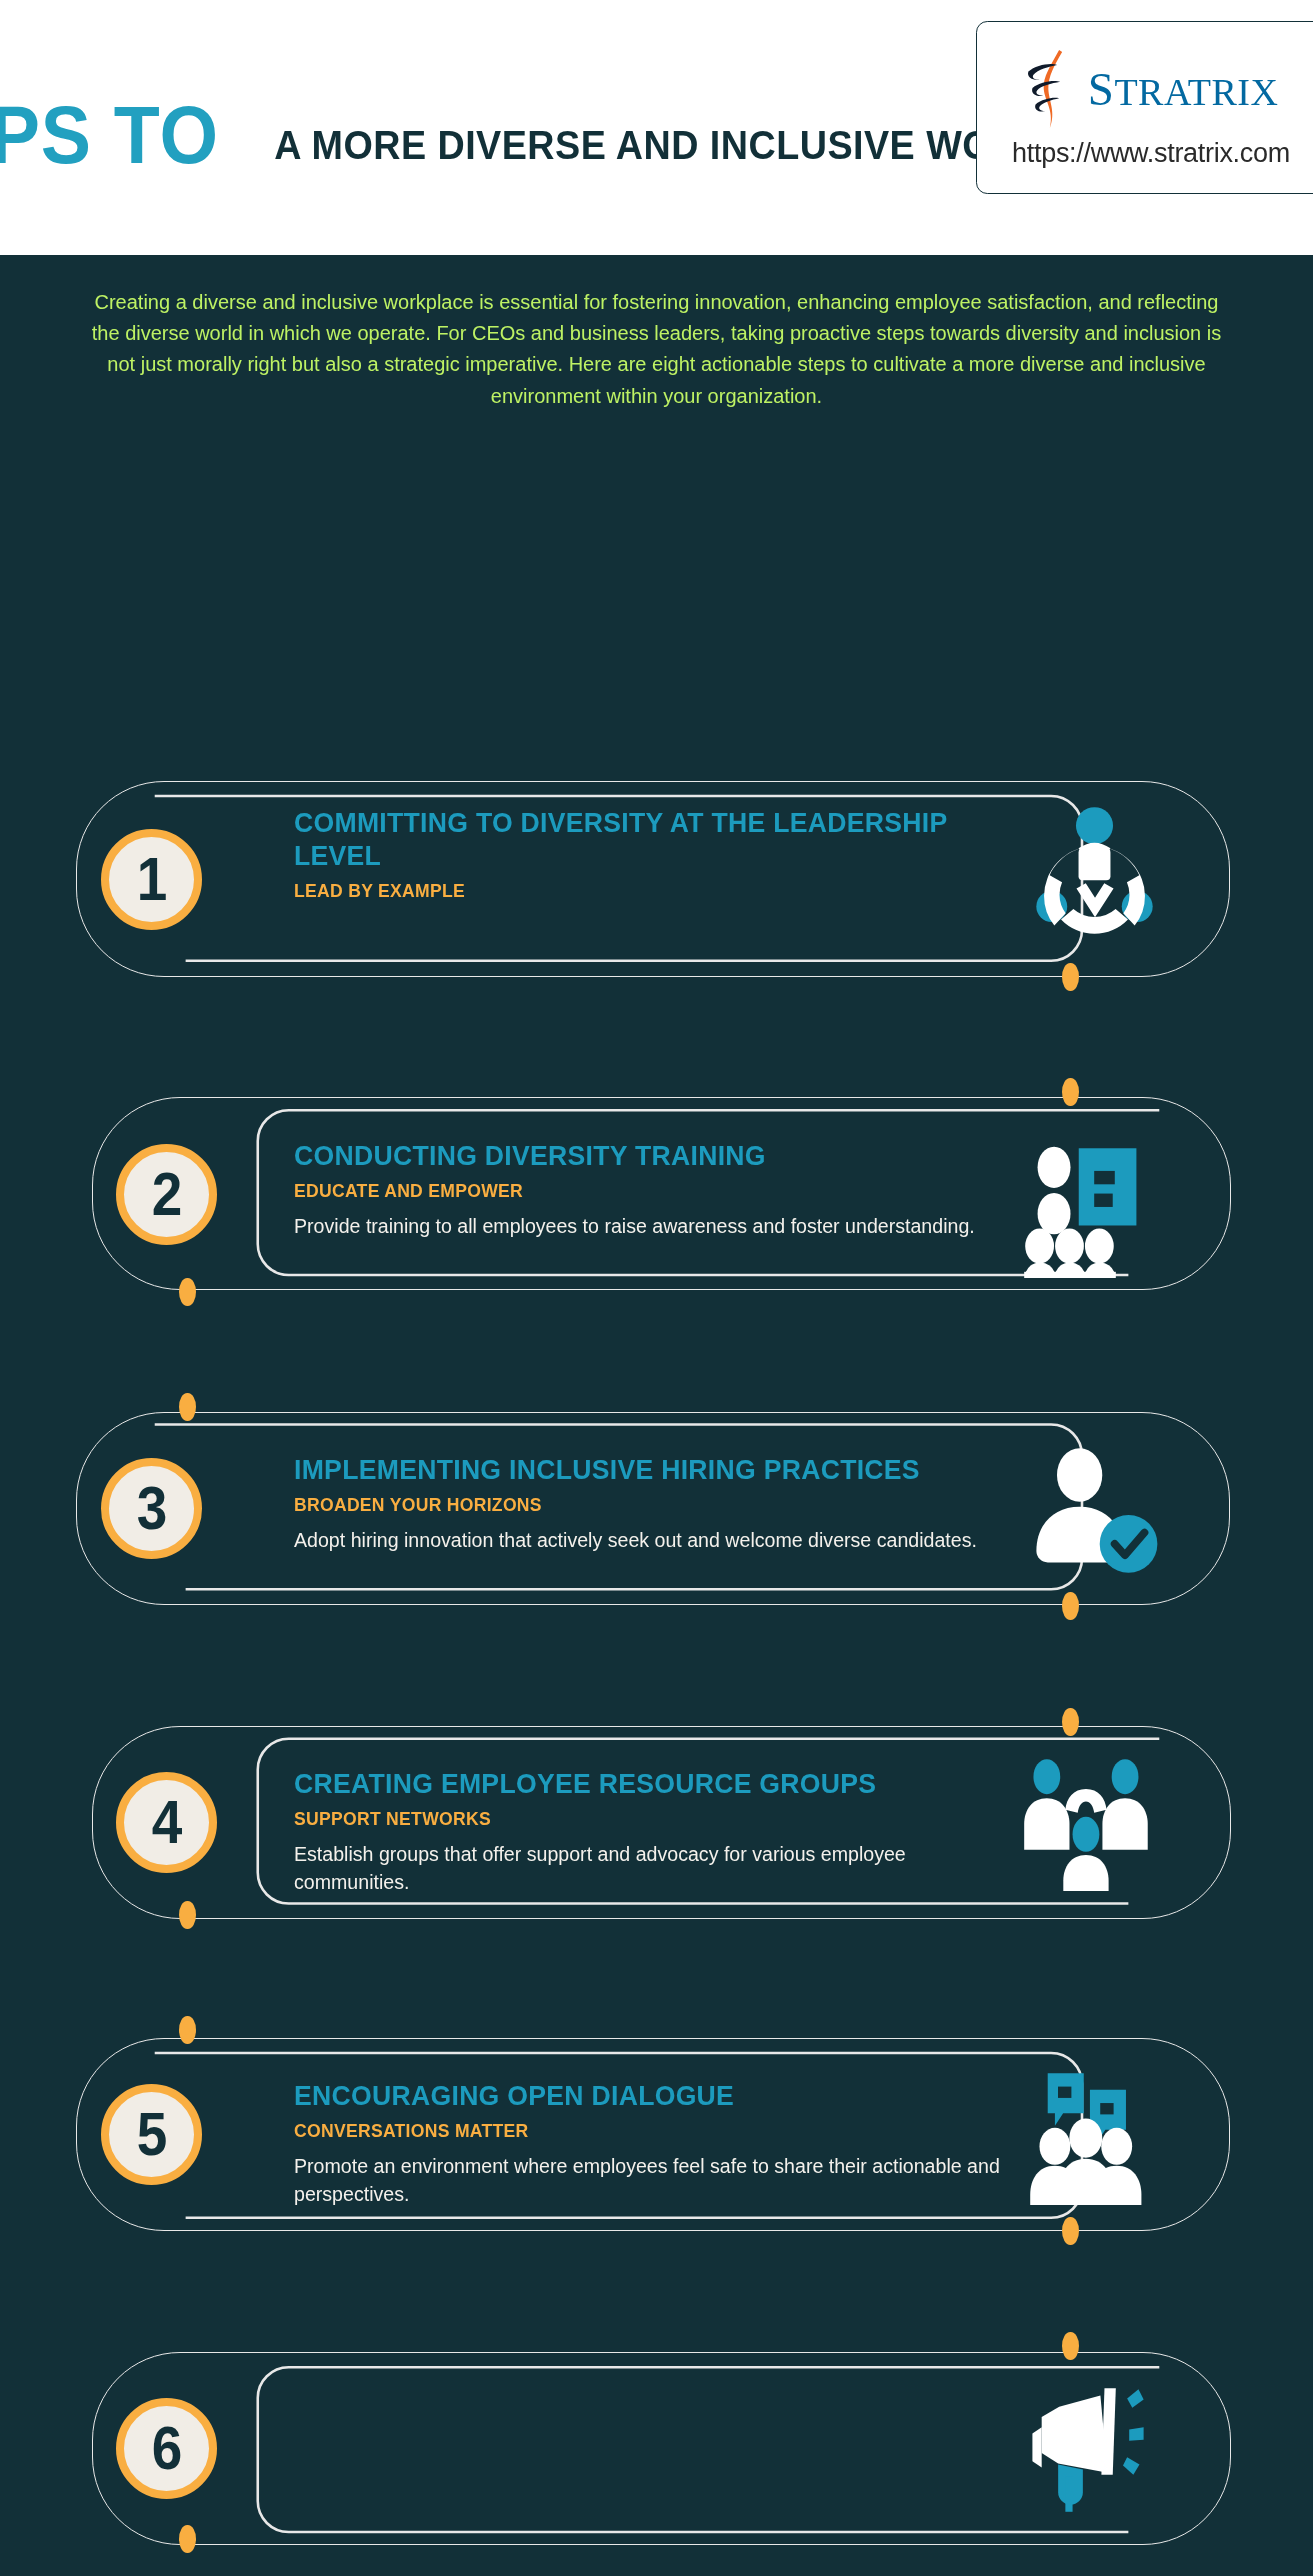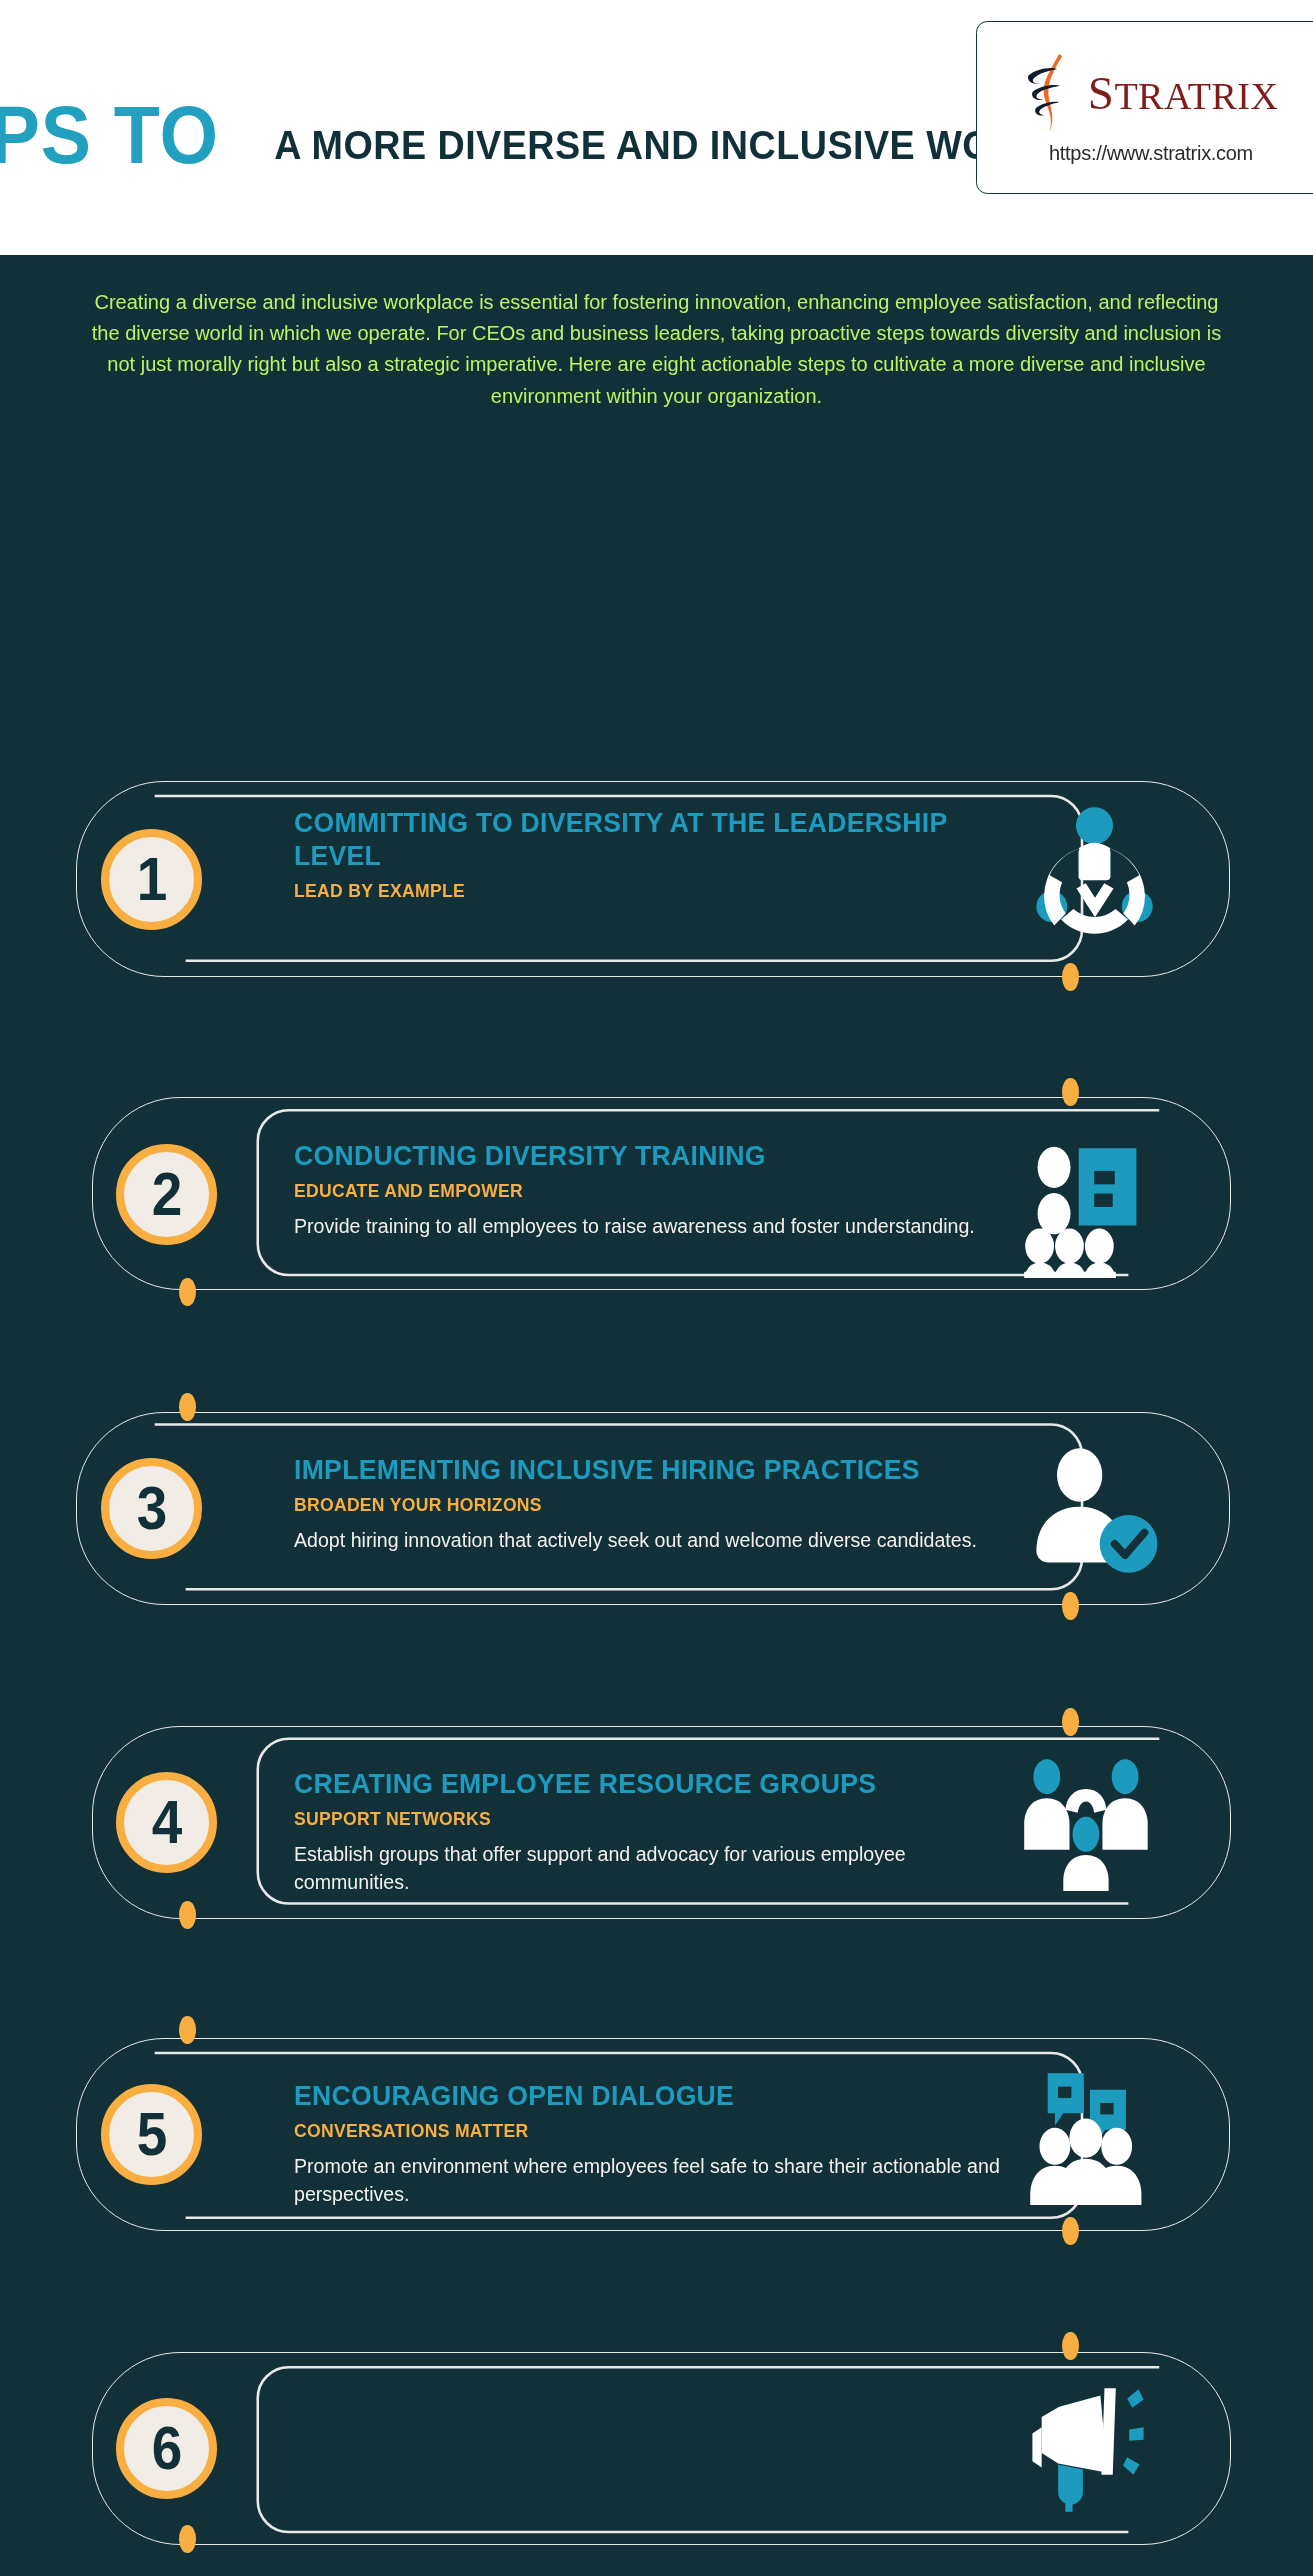--- a/index.html
+++ b/index.html
@@ -57,26 +57,26 @@
     border-radius:11.3px;
     display:flex; flex-direction:column;
     align-items:center; justify-content:center;
     overflow:hidden;
   }
   .logo-row { display:flex; align-items:center; gap:3.1px; margin-top:3.1px; }
   .logo-mark { width:61px; height:82px; flex:0 0 auto; }
   .logo-word {
     font-family:"Liberation Serif","DejaVu Serif", serif;
     font-size:38px; line-height:1;
-    color:#7f1d1d; letter-spacing:0.5px;
+    color:#0369a1; letter-spacing:0.5px;
   }
   .logo-word .cap { font-size:47px; }
   .logo-url {
     font-family:"Liberation Sans", sans-serif;
-    font-size:20px; color:#2a2a2a;
+    font-size:27px; color:#2a2a2a;
     margin-top:8.2px; letter-spacing:-0.3px;
   }
 
   
   .panel {
     position:relative;
     width:1314px; height:2684px;
     background:#123038;
     overflow:hidden;
   }

